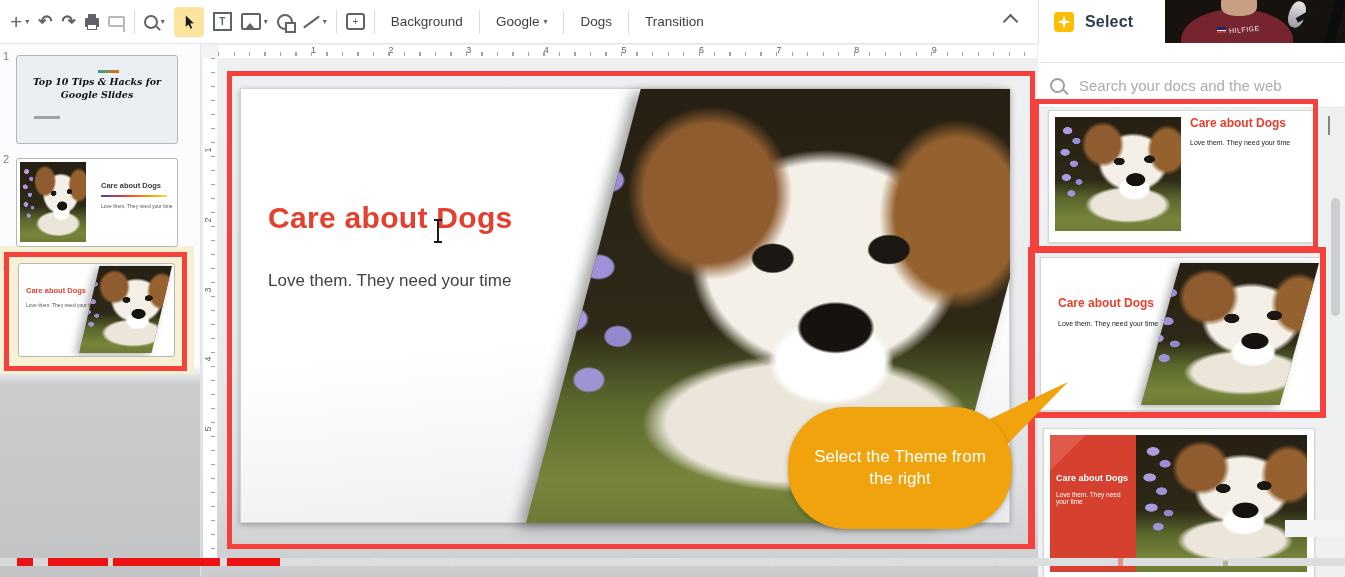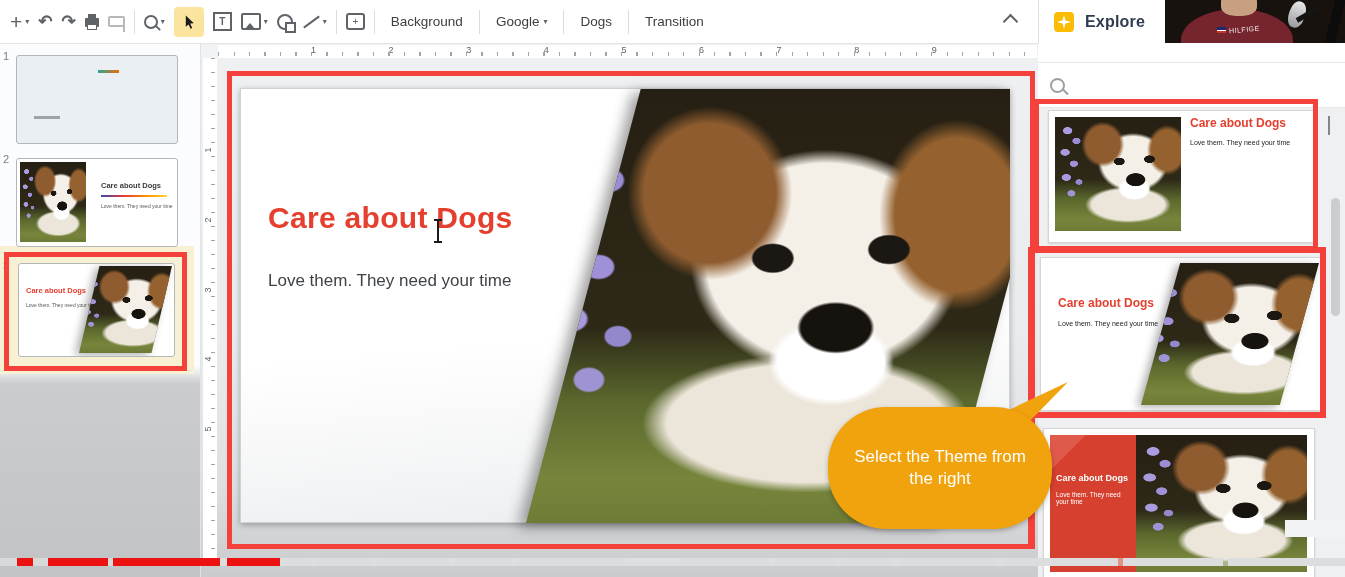--- a/index.html
+++ b/index.html
@@ -120,21 +120,21 @@
     radial-gradient(ellipse 3.5% 3% at 17% 21%, #9B8CD6 85%, transparent 100%),
     radial-gradient(ellipse 4% 3.2% at 8% 31%, #A89BDD 85%, transparent 100%),
     radial-gradient(ellipse 3.5% 3% at 15% 41%, #9F90D8 85%, transparent 100%),
     radial-gradient(ellipse 4% 3.2% at 9% 53%, #A79ADE 85%, transparent 100%),
     radial-gradient(ellipse 3% 2.6% at 19% 57%, #9488CC 85%, transparent 100%),
     radial-gradient(ellipse 3.4% 3% at 13% 67%, #9F93D4 85%, transparent 100%),
     linear-gradient(180deg,#261F13 0%,#2E2917 55%,#5A682D 72%,#77853C 90%,#6D7B35 100%)}
   
   .rbox{position:absolute;border:5px solid var(--annotation-red);box-sizing:border-box;z-index:20;pointer-events:none}
   .rline{position:absolute;background:var(--annotation-red);z-index:20}
-  .callout{position:absolute;left:828px;top:407px;width:224px;height:122px;background:var(--callout-orange);
+  .callout{position:absolute;left:788px;top:407px;width:224px;height:122px;background:var(--callout-orange);
      border-radius:58px;z-index:30;display:flex;align-items:center;justify-content:center;text-align:center;
      color:#fff;font-size:17px;line-height:1.32;box-shadow:0 2px 5px rgba(0,0,0,.25);padding:0 26px;box-sizing:border-box}
   .tail{position:absolute;left:940px;top:376px;z-index:29}
   .whitebox{position:absolute;left:1285px;top:520px;width:60px;height:17px;background:#F2F3F4;z-index:21}
   
   .webcam{position:absolute;left:1165px;top:0;width:180px;height:43px;background:#17120E;overflow:hidden;z-index:45}
   .wc-body{position:absolute;left:16px;top:9px;width:112px;height:62px;border-radius:50% 50% 0 0;background:#76242E}
   .wc-neck{position:absolute;left:56px;top:-8px;width:36px;height:24px;border-radius:40%;background:#C99F82}
   .wc-text{position:absolute;left:64px;top:26px;font-size:7px;color:#EDEDED;transform:rotate(-5deg);letter-spacing:.5px}
   .wc-flag{position:absolute;left:52px;top:27px;width:9px;height:6px;background:linear-gradient(180deg,#1B2A6B 45%,#fff 45% 60%,#C0392B 60%)}
@@ -214,25 +214,26 @@
   <div class="txtbtn">
     <span>Transition</span>
   </div>
   <div style="margin-left:auto;margin-right:22px" class="tbtn">
     <span class="chev"></span>
   </div>
 </div>
 
 <div class="exp-header">
   <span class="exp-icon"></span>
-  <span class="exp-title">Explore</span>
+  <span class="exp-title">Select</span>
 </div>
 <div class="exp-gap"></div>
 <div class="search-row">
   <span class="mag-g"></span>
+  <input class="search-input" type="text" placeholder="Search your docs and the web" style="">
 </div>
 <div class="theme-list"></div>
 
 <div class="tcard" style="left:1048px;top:110px;width:266px;height:131px">
   <div class="tc-img" style="left:6px;top:6px;width:126px;height:114px">
     <div class="puppy-art"></div>
   </div>
   <div class="tc-title" style="left:141px;top:5px">Care about Dogs</div>
   <div class="tc-sub" style="left:141px;top:28px;width:115px">Love them. They need your time</div>
 </div>
@@ -262,20 +263,21 @@
 
 <div class="filmstrip"></div>
 <div class="cream"></div>
 
 <div class="snum" style="top:50px">1</div>
 <div class="snum" style="top:153px">2</div>
 <div class="snum" style="top:260px">3</div>
 
 <div class="thumb t1" style="left:16px;top:55px;width:160px;height:87px">
   <div class="dash"></div>
+  <div class="t1-title">Top 10 Tips &amp; Hacks for Google Slides</div>
   <div class="t1-subbar"></div>
 </div>
 
 <div class="thumb" style="left:16px;top:158px;width:160px;height:87px">
   <div class="tc-img" style="left:3px;top:3px;width:66px;height:80px">
     <div class="puppy-art"></div>
   </div>
   <div class="th-title" style="left:84px;top:22px">Care about Dogs</div>
   <div class="grad-line" style="left:84px;top:36px;width:66px"></div>
   <div class="th-sub" style="left:84px;top:44px">Love them. They need your time</div>

